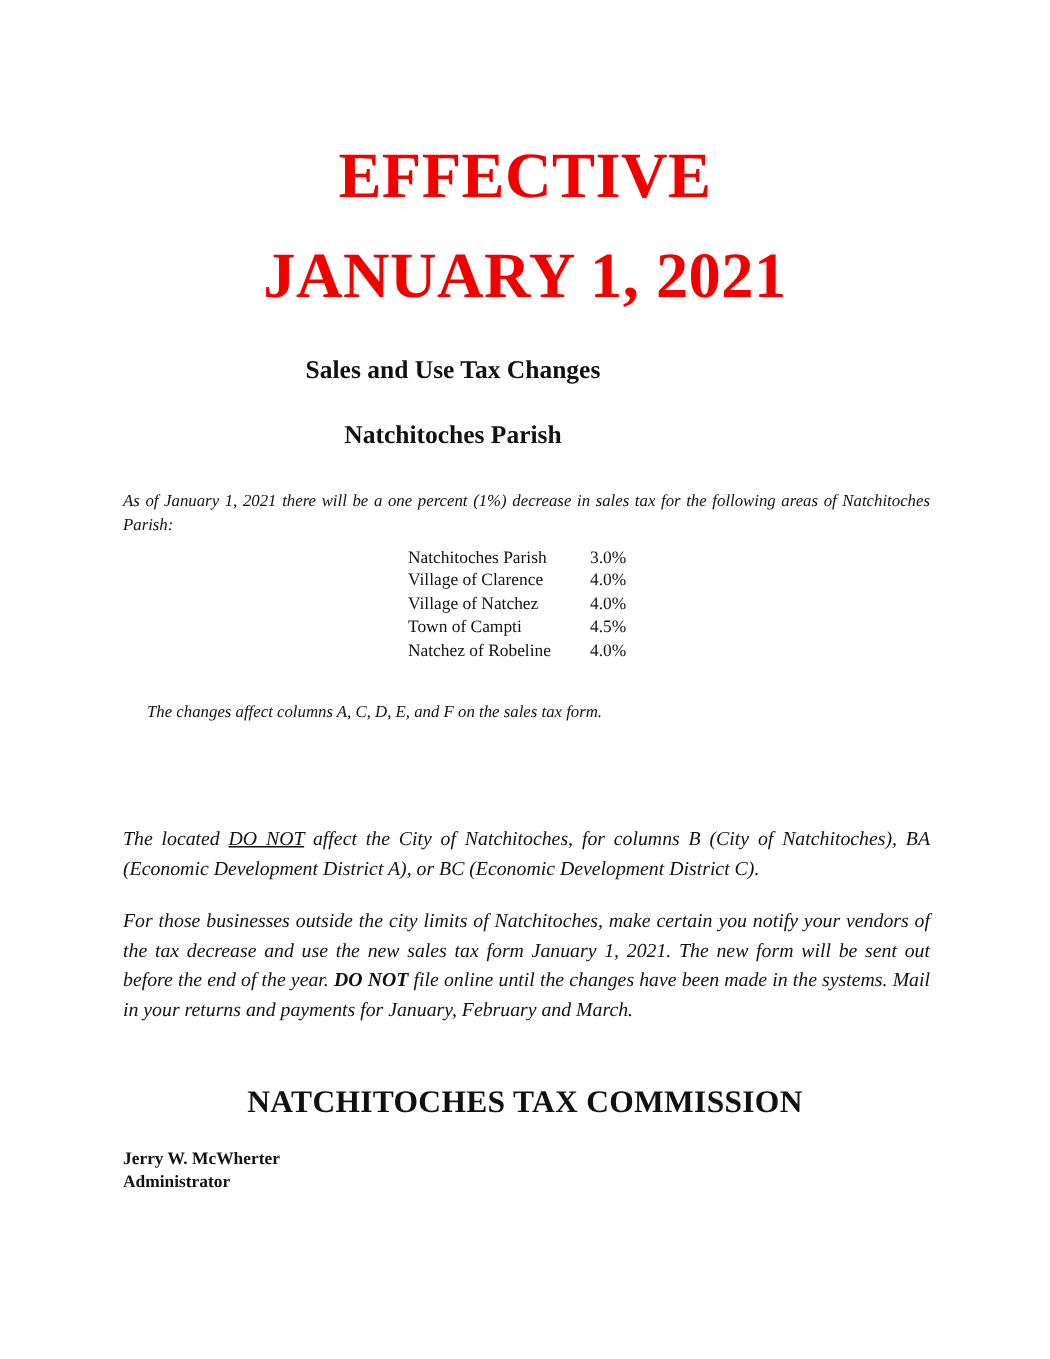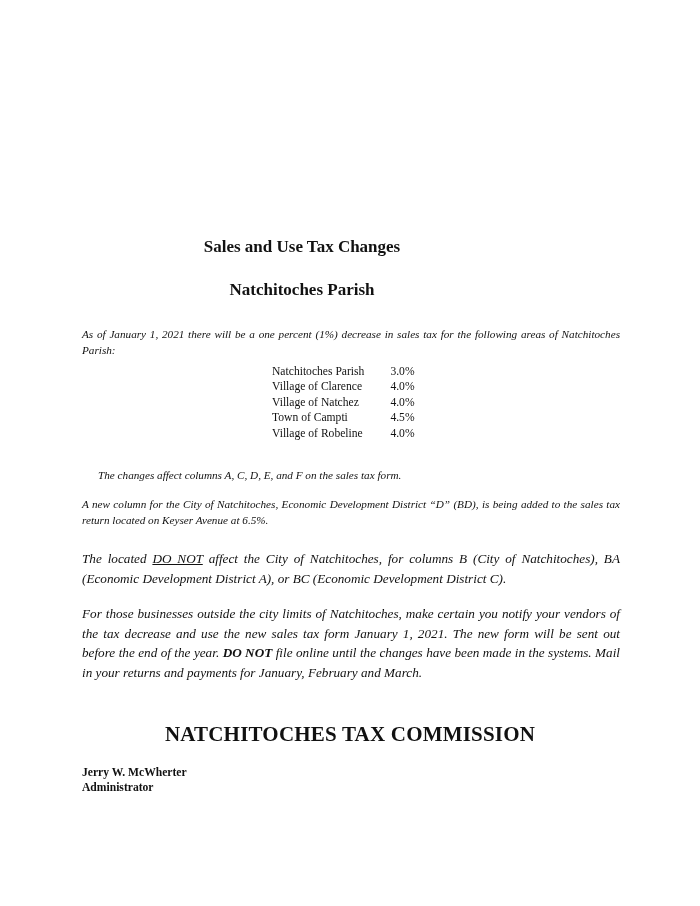--- a/index.html
+++ b/index.html
@@ -113,21 +113,23 @@
     font-weight: bold;
     font-size: 11.6px;
     line-height: 14.6px;
   }
 </style>
 </head>
 <body>
 
 <div class="page">
 
+  <div class="title-red" id="title-line-1">EFFECTIVE</div>
 
+  <div class="title-red" id="title-line-2">JANUARY 1, 2021</div>
 
   <div class="subhead" id="subhead-1">Sales and Use Tax Changes</div>
 
   <div class="subhead" id="subhead-2">Natchitoches Parish</div>
 
   <p class="body-text" id="para-intro">As of January 1, 2021 there will be a one percent (1%) decrease in sales tax for the following areas of Natchitoches Parish:</p>
 
   <table id="rate-table">
     <tbody>
       <tr>
@@ -140,29 +142,28 @@
       </tr>
       <tr>
         <td class="rate-name">Village of Natchez</td>
         <td class="rate-value">4.0%</td>
       </tr>
       <tr>
         <td class="rate-name">Town of Campti</td>
         <td class="rate-value">4.5%</td>
       </tr>
       <tr>
-        <td class="rate-name">Village of Robeline</td>
+        <td class="rate-name">Natchez of Robeline</td>
         <td class="rate-value">4.0%</td>
       </tr>
     </tbody>
   </table>
 
   <p class="body-text" id="para-columns">The changes affect columns A, C, D, E, and F on the sales tax form.</p>
 
-  <p class="body-text" id="para-newcol">A new column for the City of Natchitoches, Economic Development District “D” (BD), is being added to the sales tax return located on Keyser Avenue at 6.5%.</p>
 
   <p class="body-text large" id="para-donot"><span>The located </span><span class="u">DO NOT</span><span> affect the City of Natchitoches, for columns B (City of Natchitoches), BA (Economic Development District A), or BC (Economic Development District C).</span></p>
 
   <p class="body-text large" id="para-outside"><span>For those businesses outside the city limits of Natchitoches, make certain you notify your vendors of the tax decrease and use the new sales tax form January 1, 2021.  The new form will be sent out before the end of the year.  </span><span class="b">DO NOT</span><span> file online until the changes have been made in the systems.  Mail in your returns and payments for January, February and March.</span></p>
 
 
   <div id="signature-block">
     <div>Jerry W. McWherter</div>
     <div>Administrator</div>
   </div>

